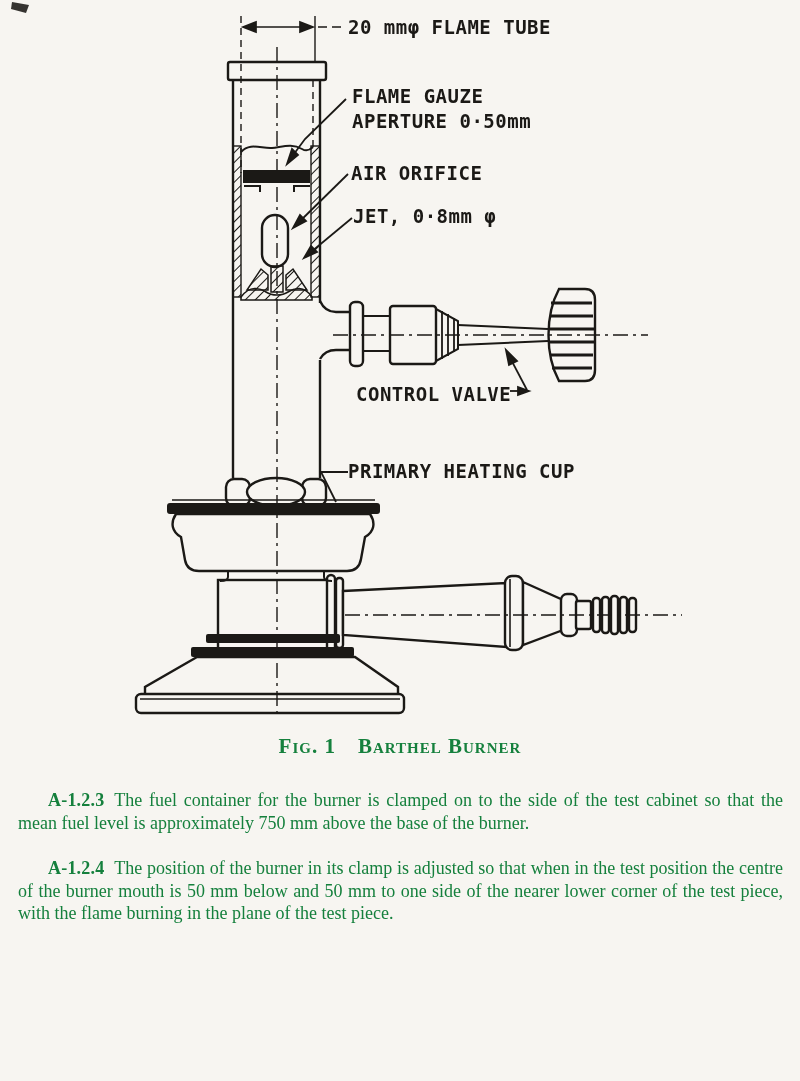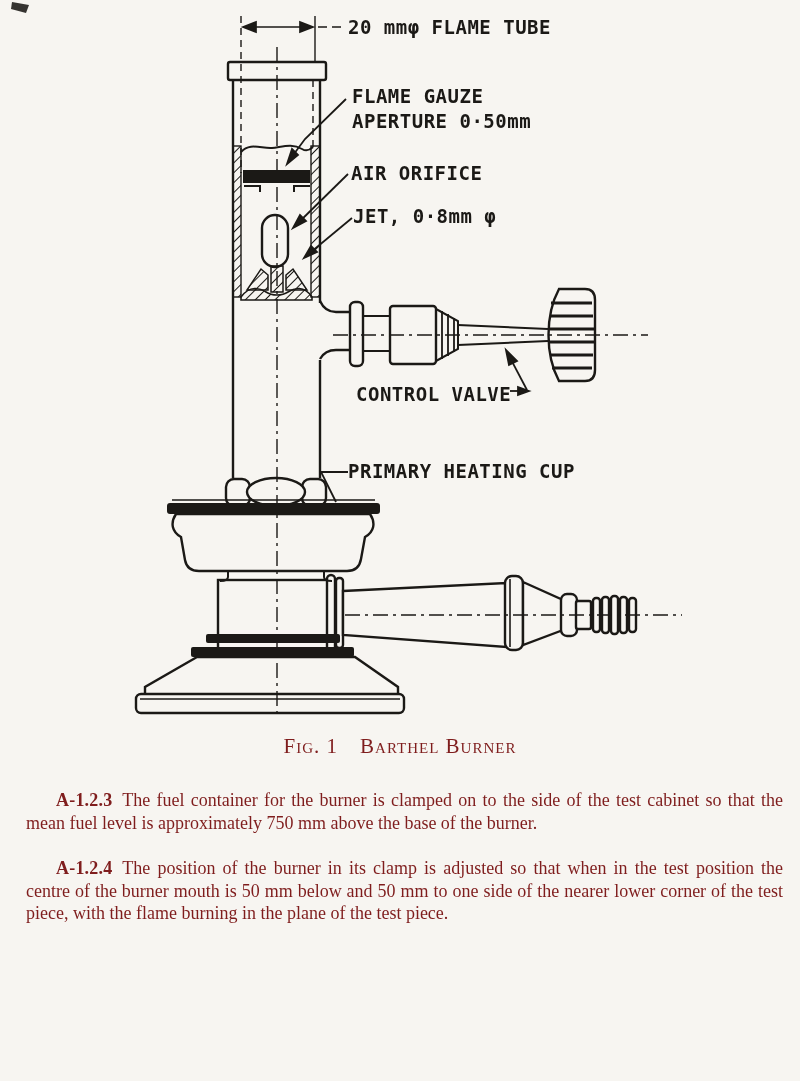--- a/index.html
+++ b/index.html
@@ -3,46 +3,46 @@
 <meta charset="utf-8">
 <style>
   html,body{margin:0;padding:0;background:#e8e6e1;}
   .page{
     position:relative;
     width:800px;height:1081px;
     margin:0 auto;
     background:#f7f5f1;
     overflow:hidden;
     font-family:"Liberation Serif", serif;
-    color:#7f1d1d;
+    color:#15803d;
   }
   svg text{
     font-family:"DejaVu Sans Mono", monospace;
     font-weight:bold;
     font-size:19px;
     letter-spacing:.5px;
     fill:#1b1916;
   }
   .caption{
     position:absolute;top:734px;left:0;width:100%;
     text-align:center;
     font-family:"Liberation Serif", serif;
-    font-weight:normal;
+    font-weight:bold;
     font-variant:small-caps;
     font-size:21px;
     letter-spacing:1px;
   }
   .caption .fig-no{margin-right:22px;}
   .body-text{
     position:absolute;top:789px;left:18px;right:17px;
     font-size:18px;line-height:22.5px;
     text-align:justify;
   }
   .body-text p{
-    margin:0 0 23px 8px;
+    margin:0 0 23px 0;
     text-indent:30px;
   }
   .body-text b{margin-right:.55em;letter-spacing:.2px;}
 </style>
 </head>
 <body>
 
 <div class="page">
 
   <svg width="800" height="733" viewBox="0 0 800 733">

